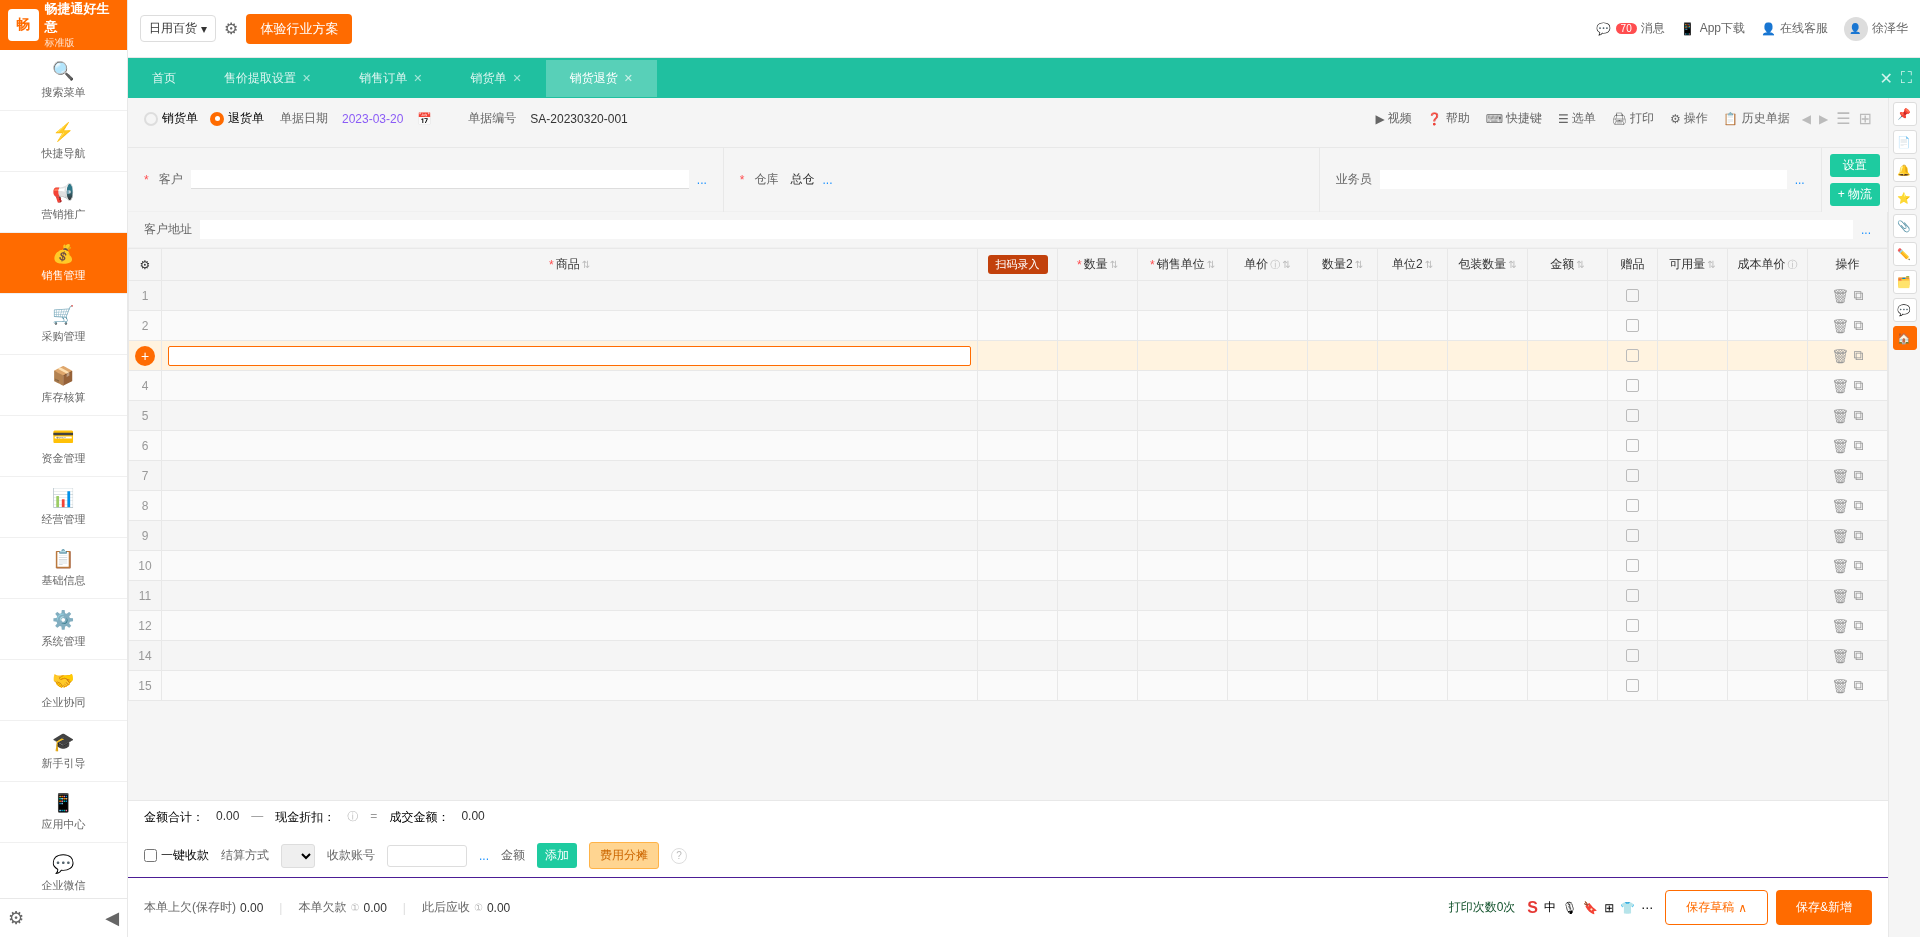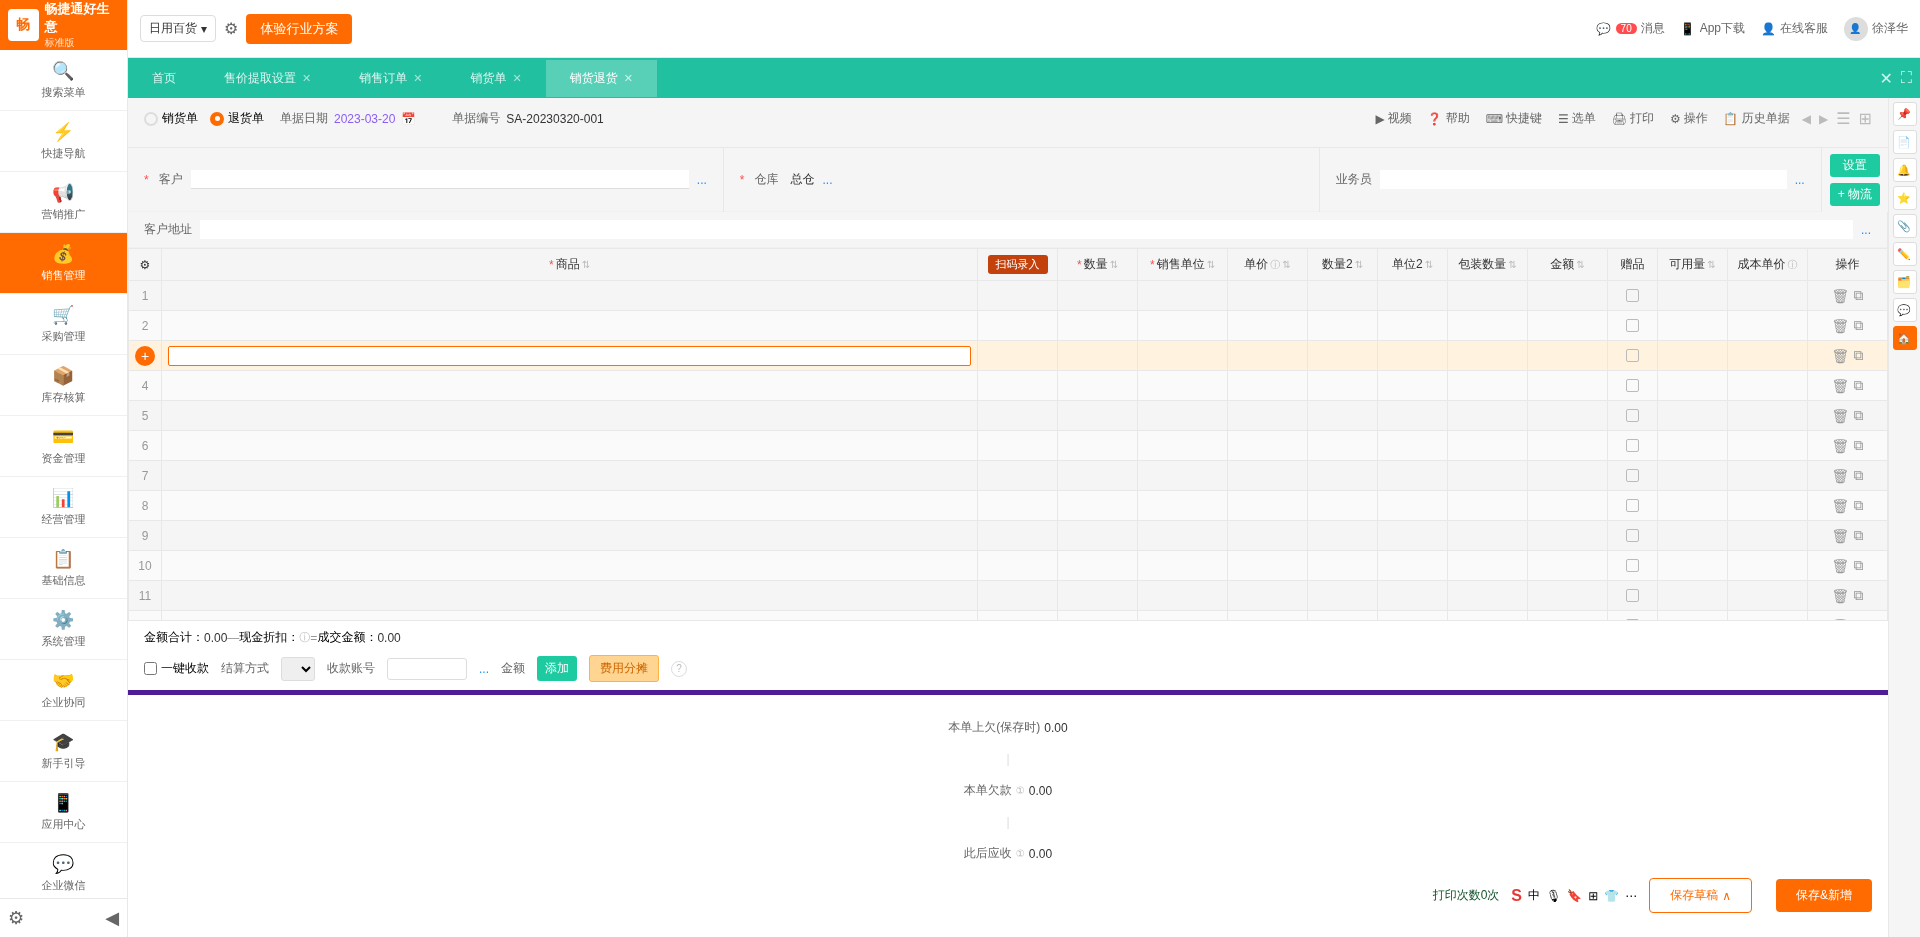--- a/index.html
+++ b/index.html
@@ -39,21 +39,21 @@
     .tabbar-action { color: #fff; cursor: pointer; font-size: 16px; opacity: 0.8; }
 
     
     .form-header { padding: 10px 16px; border-bottom: 1px solid #e8e8e8; }
     .form-header-row1 { display: flex; align-items: center; gap: 16px; margin-bottom: 8px; }
     .radio-group { display: flex; align-items: center; gap: 12px; }
     .radio-item { display: flex; align-items: center; gap: 4px; cursor: pointer; }
     .radio-dot { width: 14px; height: 14px; border-radius: 50%; border: 2px solid #ddd; display: flex; align-items: center; justify-content: center; }
     .radio-dot.checked { border-color: #ff6b00; background: #ff6b00; }
     .radio-dot.checked::after { content: ''; width: 5px; height: 5px; border-radius: 50%; background: #fff; }
-    .form-field { display: flex; align-items: center; gap: 6px; margin-right: 20px; }
+    .form-field { display: flex; align-items: center; gap: 14px; margin-right: 20px; }
     .form-field label { color: #666; white-space: nowrap; }
     .form-actions { margin-left: auto; display: flex; align-items: center; gap: 8px; }
     .form-action-btn { display: flex; align-items: center; gap: 3px; color: #666; cursor: pointer; font-size: 12px; padding: 2px 4px; }
     .btn-green { background: #1ecba0; color: #fff; border: none; border-radius: 3px; padding: 3px 8px; cursor: pointer; font-size: 12px; }
 
     
     .right-panel { width: 32px; background: #f5f5f5; border-left: 1px solid #e8e8e8; display: flex; flex-direction: column; align-items: center; padding: 4px 0; gap: 4px; }
     .right-btn { width: 24px; height: 24px; border: 1px solid #ddd; border-radius: 3px; display: flex; align-items: center; justify-content: center; cursor: pointer; background: #fff; font-size: 11px; color: #666; }
 
     
@@ -72,40 +72,40 @@
     .checkbox { width: 13px; height: 13px; border: 1px solid #bbb; border-radius: 2px; }
     .add-row-btn { width: 20px; height: 20px; background: #ff6b00; color: #fff; border-radius: 50%; display: flex; align-items: center; justify-content: center; cursor: pointer; font-size: 14px; margin: 0 auto; }
     .action-btns { display: flex; align-items: center; justify-content: center; gap: 4px; }
     .icon-btn { color: #999; cursor: pointer; font-size: 14px; }
 
     
     .totals-row td { background: #fffbe6; font-weight: 500; color: #333; }
 
     
     .bottom-area { padding: 8px 16px; border-top: 1px solid #e8e8e8; background: #fff; }
-    .bottom-row1 { display: flex; align-items: center; gap: 0; margin-bottom: 9px; }
+    .bottom-row1 { display: flex; align-items: flex-start; gap: 12px; margin-bottom: 16px; }
     .bottom-row2 { display: flex; align-items: center; gap: 12px; }
     .bottom-dash { color: #999; }
     .save-btn { background: #ff6b00; color: #fff; border: none; border-radius: 4px; padding: 8px 20px; cursor: pointer; font-size: 13px; display: flex; align-items: center; gap: 4px; }
     .save-draft-btn { background: #fff; color: #ff6b00; border: 1px solid #ff6b00; border-radius: 4px; padding: 8px 20px; cursor: pointer; font-size: 13px; display: flex; align-items: center; gap: 4px; }
     .fee-btn { background: #ffd591; color: #cc6600; border: 1px solid #ffb347; border-radius: 3px; padding: 4px 10px; cursor: pointer; font-size: 12px; }
     .add-fee-btn { background: #1ecba0; color: #fff; border: none; border-radius: 3px; padding: 4px 8px; cursor: pointer; font-size: 12px; }
 
     .content-body { flex: 1; display: flex; flex-direction: column; overflow: hidden; }
     .main-content { flex: 1; display: flex; overflow: hidden; }
     .table-wrapper { flex: 1; overflow: hidden; display: flex; flex-direction: column; }
 
     .info-section { display: flex; align-items: stretch; padding: 0; }
     .info-col { flex: 1; display: flex; align-items: center; gap: 8px; padding: 8px 16px; border-bottom: 1px solid #f0f0f0; }
     .info-divider { width: 1px; background: #e8e8e8; }
     .required-star { color: #ff4d4f; margin-right: 2px; }
     .optional-label { color: #666; }
     .ellipsis-btn { color: #1890ff; cursor: pointer; }
     
-    .bottom-status-bar { display: flex; align-items: center; padding: 24px 16px; border-top: 5px solid #4c1d95; background: #fff; gap: 16px; flex-direction: column; }
+    .bottom-status-bar { display: flex; align-items: center; padding: 12px 16px; border-top: 1px solid #4c1d95; background: #fff; gap: 16px; }
     .status-item { display: flex; align-items: center; gap: 4px; color: #666; }
     .status-value { color: #333; font-weight: 500; }
   </style>
 </head>
 <body>
 
 <div class="sidebar">
   <div class="sidebar-logo">
     <div class="sidebar-logo-icon">畅</div>
     <div>
@@ -821,21 +821,21 @@
             <span style="color:#14532d;">打印次数0次</span>
             <div style="display:flex;align-items:center;gap:6px;">
               <span style="color:#e53935;font-weight:bold;font-size:16px;">S</span>
               <span style="cursor:pointer;">中</span>
               <span style="cursor:pointer;">🎙</span>
               <span style="cursor:pointer;">🔖</span>
               <span style="cursor:pointer;">⊞</span>
               <span style="cursor:pointer;">👕</span>
               <span style="cursor:pointer;">⋯</span>
             </div>
-            <div style="display:flex;gap:24px;align-items:center;">
+            <div style="display:flex;gap:8px;">
               <button class="save-draft-btn">
                 <span>保存草稿</span>
                 <span>∧</span>
               </button>
               <button class="save-btn">
                 <span>保存&amp;新增</span>
               </button>
             </div>
           </div>
         </div>

